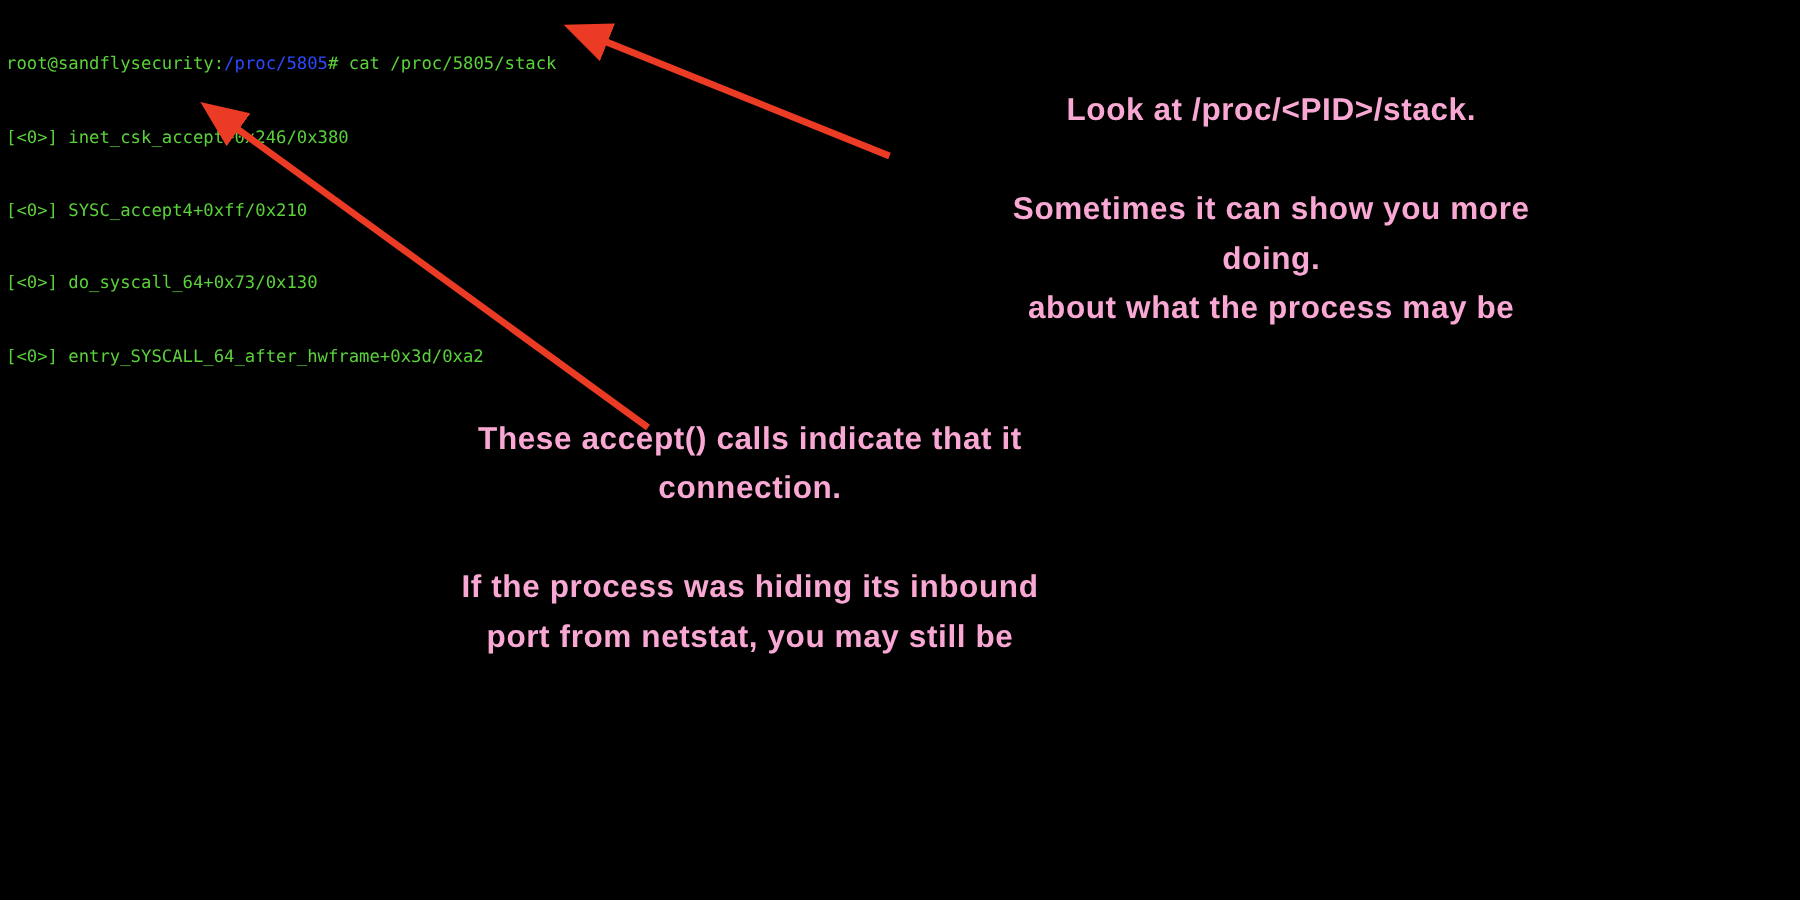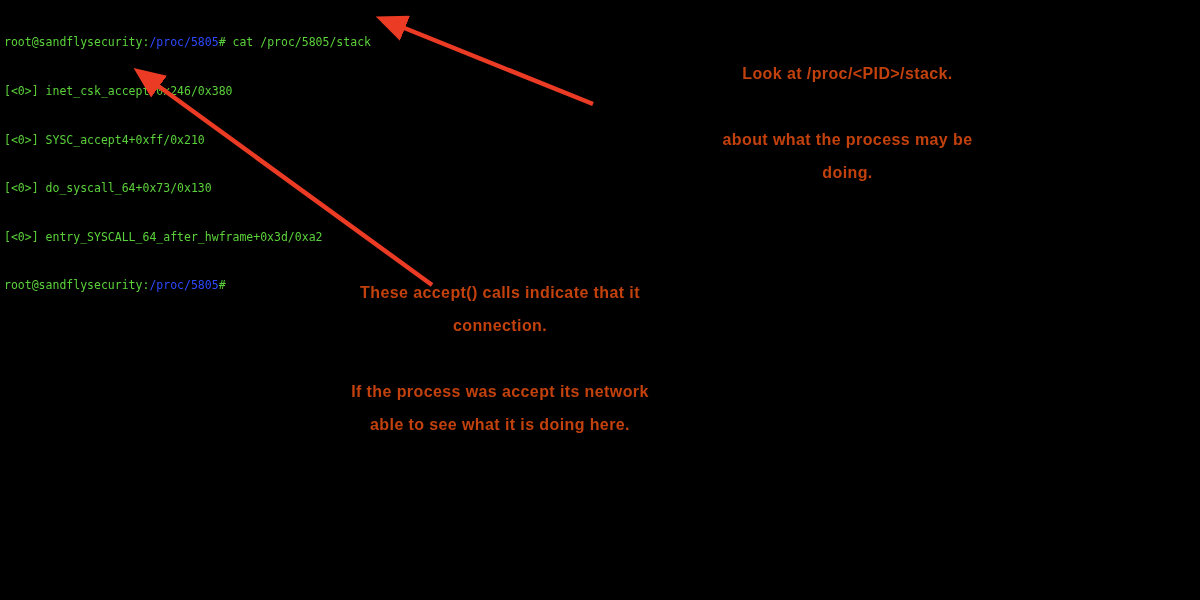--- a/index.html
+++ b/index.html
@@ -26,23 +26,23 @@
       line-height: 16.2px;
       color: #5ad13a;
       white-space: pre;
     }
     .terminal .line { height: 16.2px; }
     .terminal .path { color: #2d49ff; }
     .annotation {
       position: absolute;
       font-family: "Liberation Sans", "DejaVu Sans", sans-serif;
       font-weight: bold;
-      color: #c2410c;
+      color: #f9a8d4;
       text-align: center;
-      font-size: 16px;
+      font-size: 21px;
       line-height: 33px;
       letter-spacing: 0.4px;
     }
     .annotation p { margin: 0; }
     .annotation .gap { height: 33px; }
     .ann-top {
       left: 605px;
       top: 57px;
       width: 485px;
     }
@@ -64,36 +64,36 @@
 <body>
 
 <div class="screen">
 
   <div class="terminal">
     <div class="line"><span>root@sandflysecurity:</span><span class="path">/proc/5805</span><span>#</span><span> cat /proc/5805/stack</span></div>
     <div class="line">[&lt;0&gt;] inet_csk_accept+0x246/0x380</div>
     <div class="line">[&lt;0&gt;] SYSC_accept4+0xff/0x210</div>
     <div class="line">[&lt;0&gt;] do_syscall_64+0x73/0x130</div>
     <div class="line">[&lt;0&gt;] entry_SYSCALL_64_after_hwframe+0x3d/0xa2</div>
-    <div class="line"><span>root@sandflysecurity:</span><span class="path">/proc/5805</span><span>#</span></div>
   </div>
 
   <div class="annotation ann-top">
     <p>Look at /proc/&lt;PID&gt;/stack.</p>
     <div class="gap"></div>
+    <p>Sometimes it can show you more</p>
+    <p>doing.</p>
     <p>about what the process may be</p>
-    <p>doing.</p>
   </div>
 
   <div class="annotation ann-bottom">
     <p>These accept() calls indicate that it</p>
     <p>connection.</p>
     <div class="gap"></div>
-    <p>If the process was accept its network</p>
-    <p>able to see what it is doing here.</p>
+    <p>If the process was hiding its inbound</p>
+    <p>port from netstat, you may still be</p>
   </div>
 
   <svg class="arrows" viewBox="0 0 1200 600">
     <defs>
       <marker id="ah" markerWidth="7" markerHeight="6" refX="5.5" refY="3" orient="auto" markerUnits="strokeWidth">
         <path d="M0,0 L7,3 L0,6 Z" fill="#ec3b24"></path>
       </marker>
     </defs>
     <line x1="593" y1="104" x2="382" y2="19" stroke="#ec3b24" stroke-width="4.5" marker-end="url(#ah)"></line>
     <line x1="432" y1="285" x2="139" y2="72" stroke="#ec3b24" stroke-width="4.5" marker-end="url(#ah)"></line>

